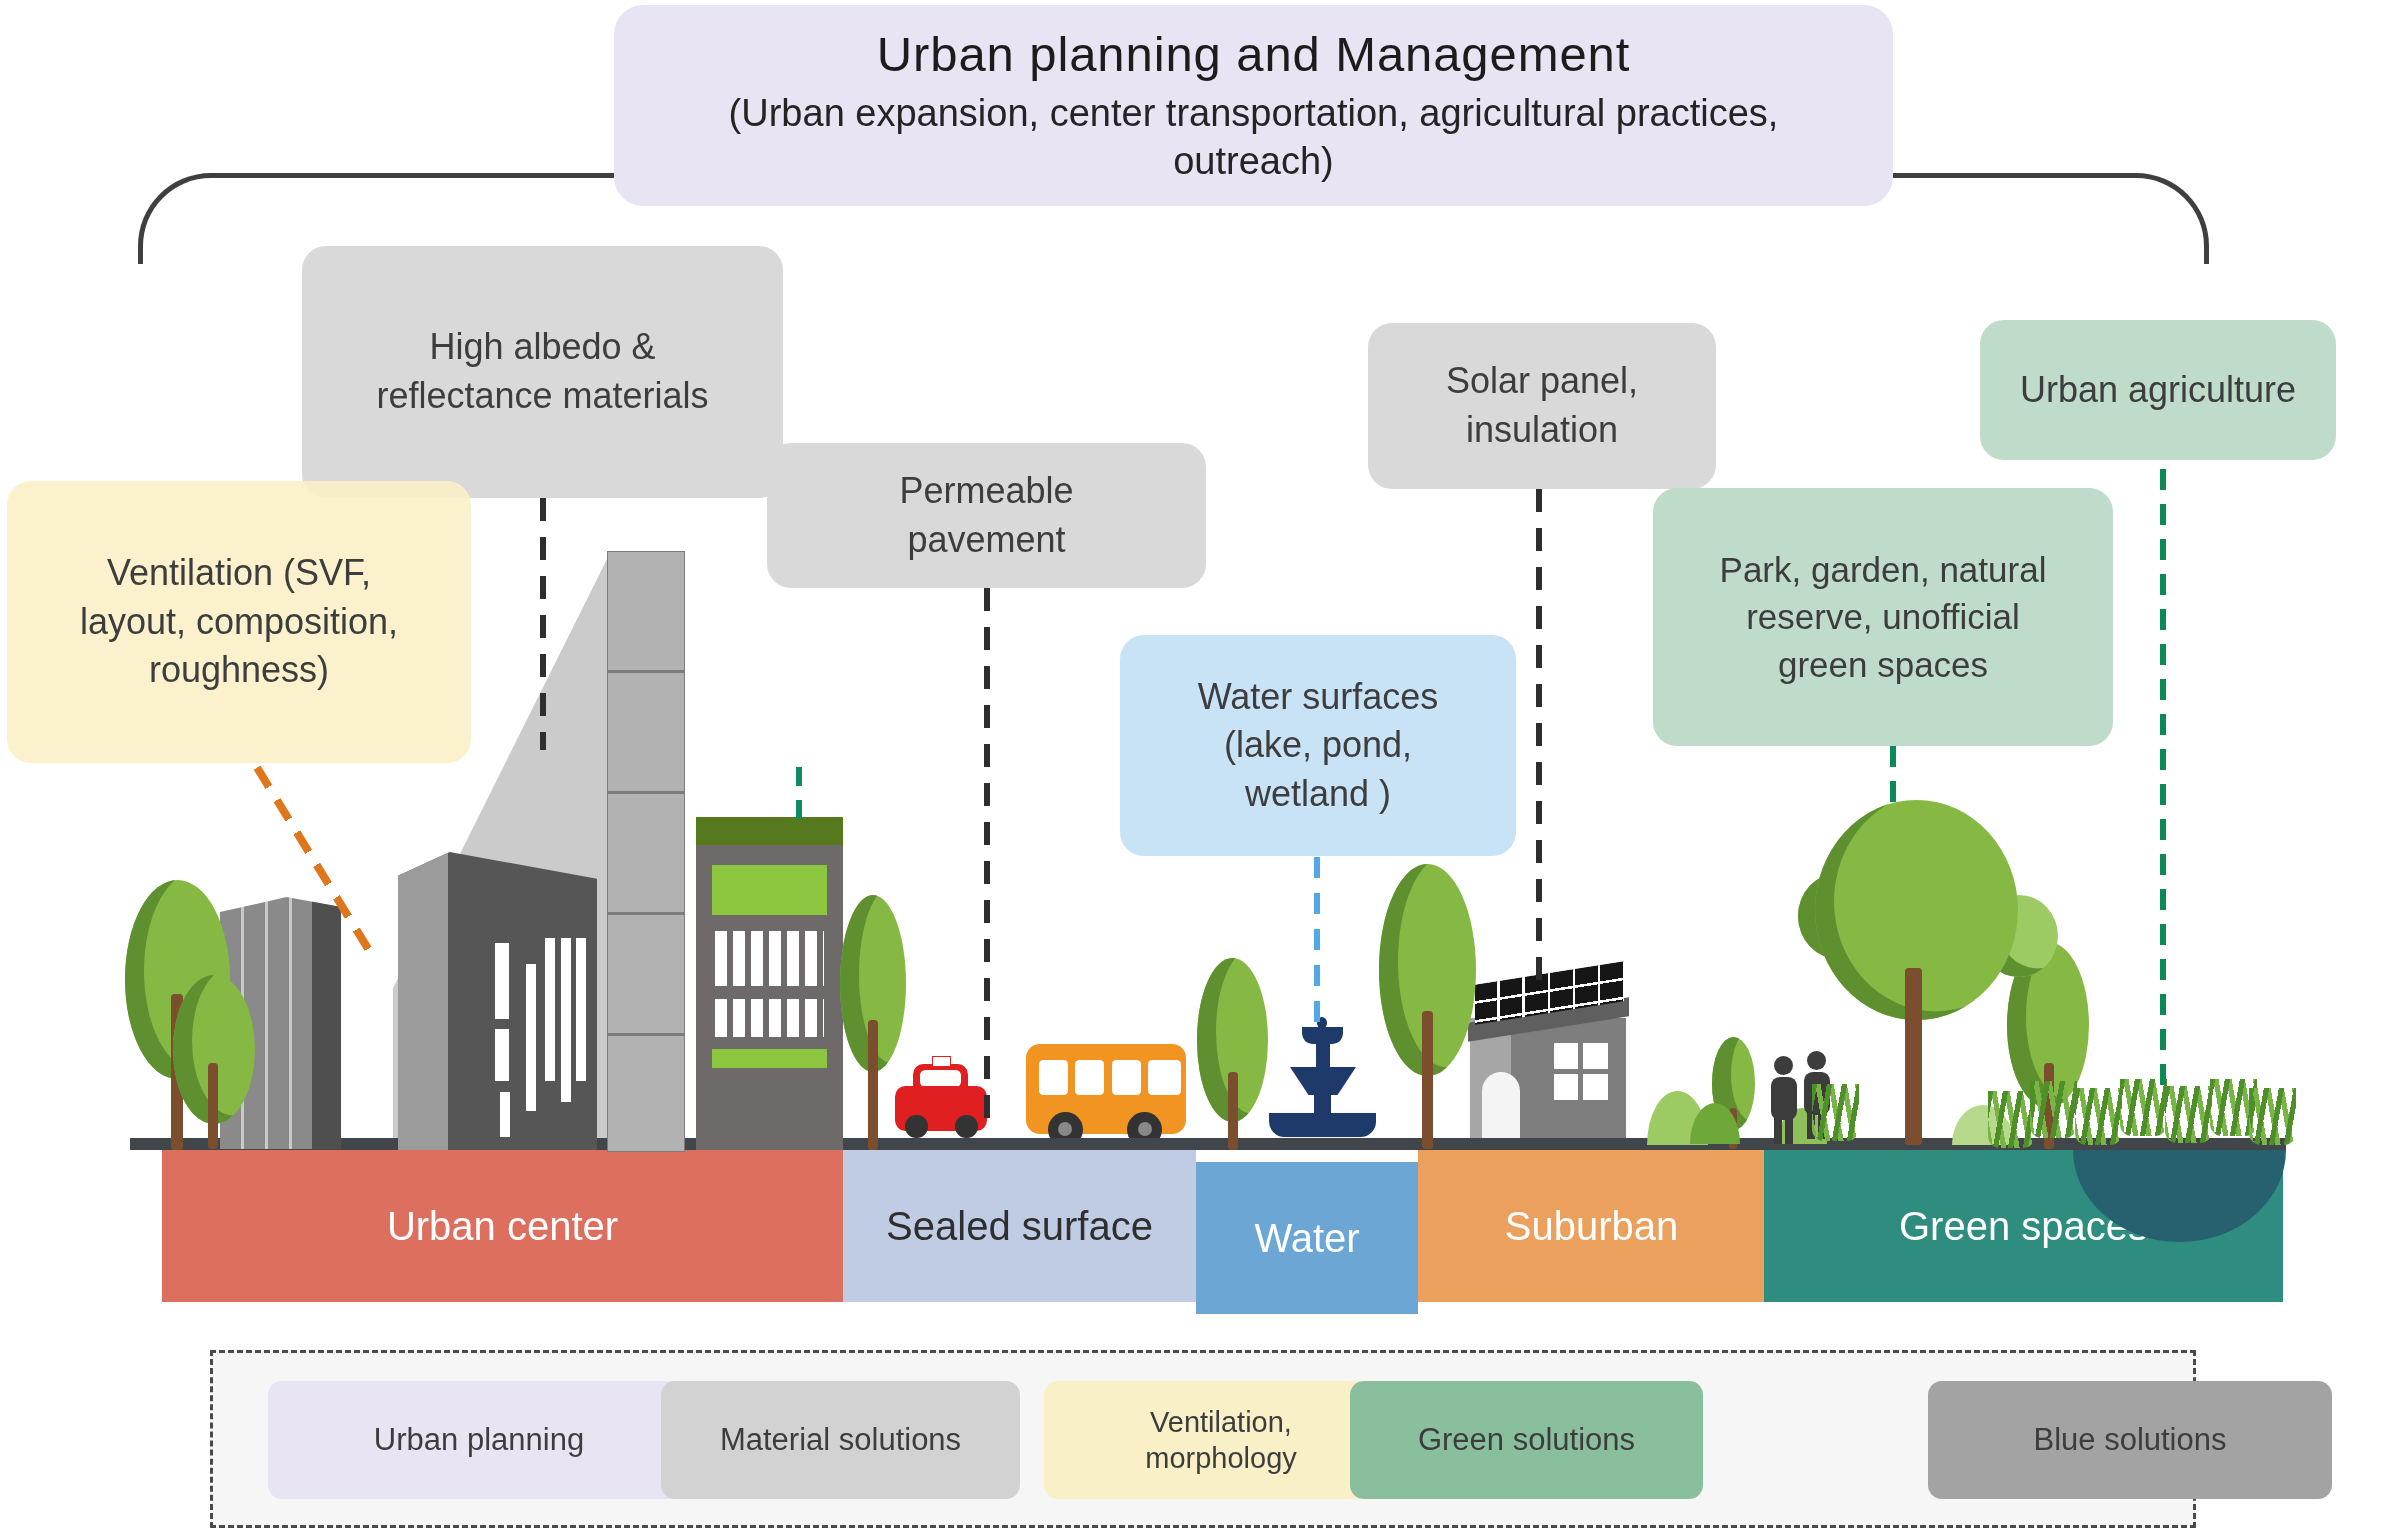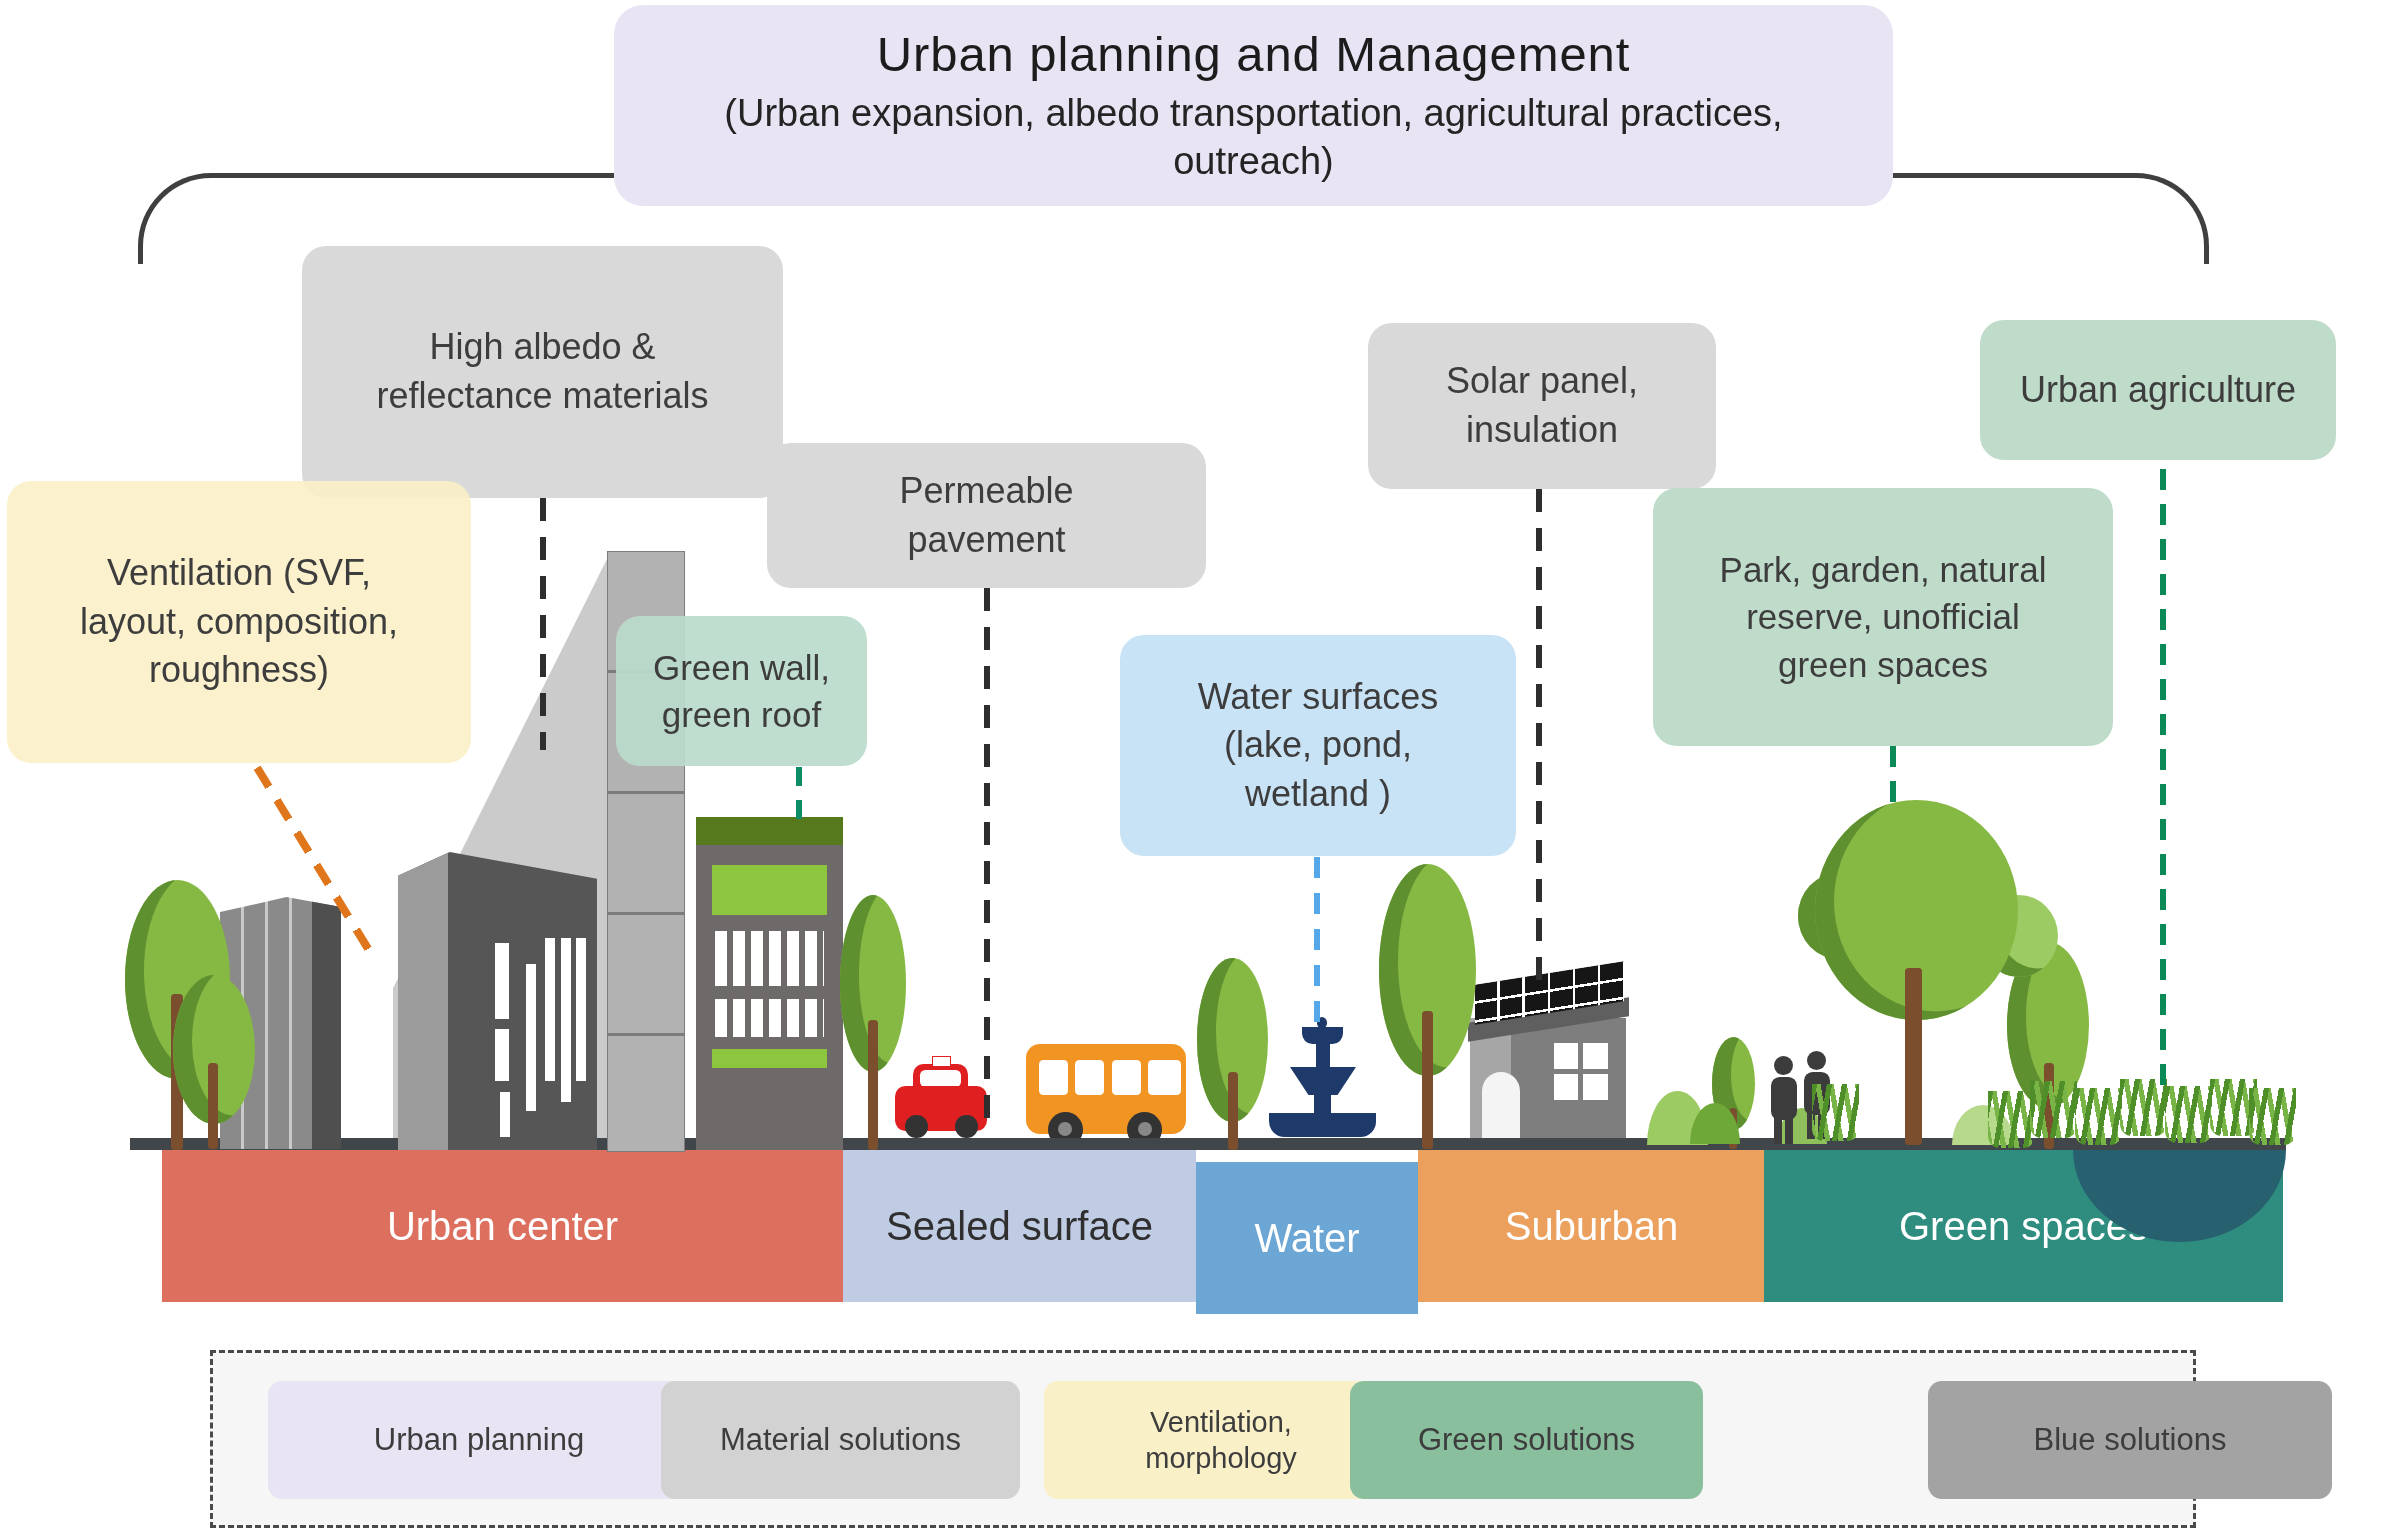--- a/index.html
+++ b/index.html
@@ -128,32 +128,30 @@
   #leg4{left:1928px;width:404px;background:#a3a3a3;}
 </style>
 </head>
 <body>
 
 <div id="stage">
 
   <div class="abs" id="bracket"></div>
   <div class="abs" id="title-box">
     <div class="h">Urban planning and Management</div>
-    <div class="s">(Urban expansion, albedo transportation, agricultural practices, outreach)</div>
+    <div class="s">(Urban expansion, center transportation, agricultural practices, outreach)</div>
   </div>
 
   <div class="abs callout" id="co-albedo">High albedo &amp;
 reflectance materials</div>
   <div class="abs callout" id="co-vent">Ventilation (SVF,
 layout, composition,
 roughness)</div>
   <div class="abs callout" id="co-permeable">Permeable
 pavement</div>
-  <div class="abs callout" id="co-greenwall">Green wall,
-green roof</div>
   <div class="abs callout" id="co-water">Water surfaces
 (lake, pond,
 wetland )</div>
   <div class="abs callout" id="co-solar">Solar panel,
 insulation</div>
   <div class="abs callout" id="co-park">Park, garden, natural
 reserve, unofficial
 green spaces</div>
   <div class="abs callout" id="co-agri">Urban agriculture</div>
 

